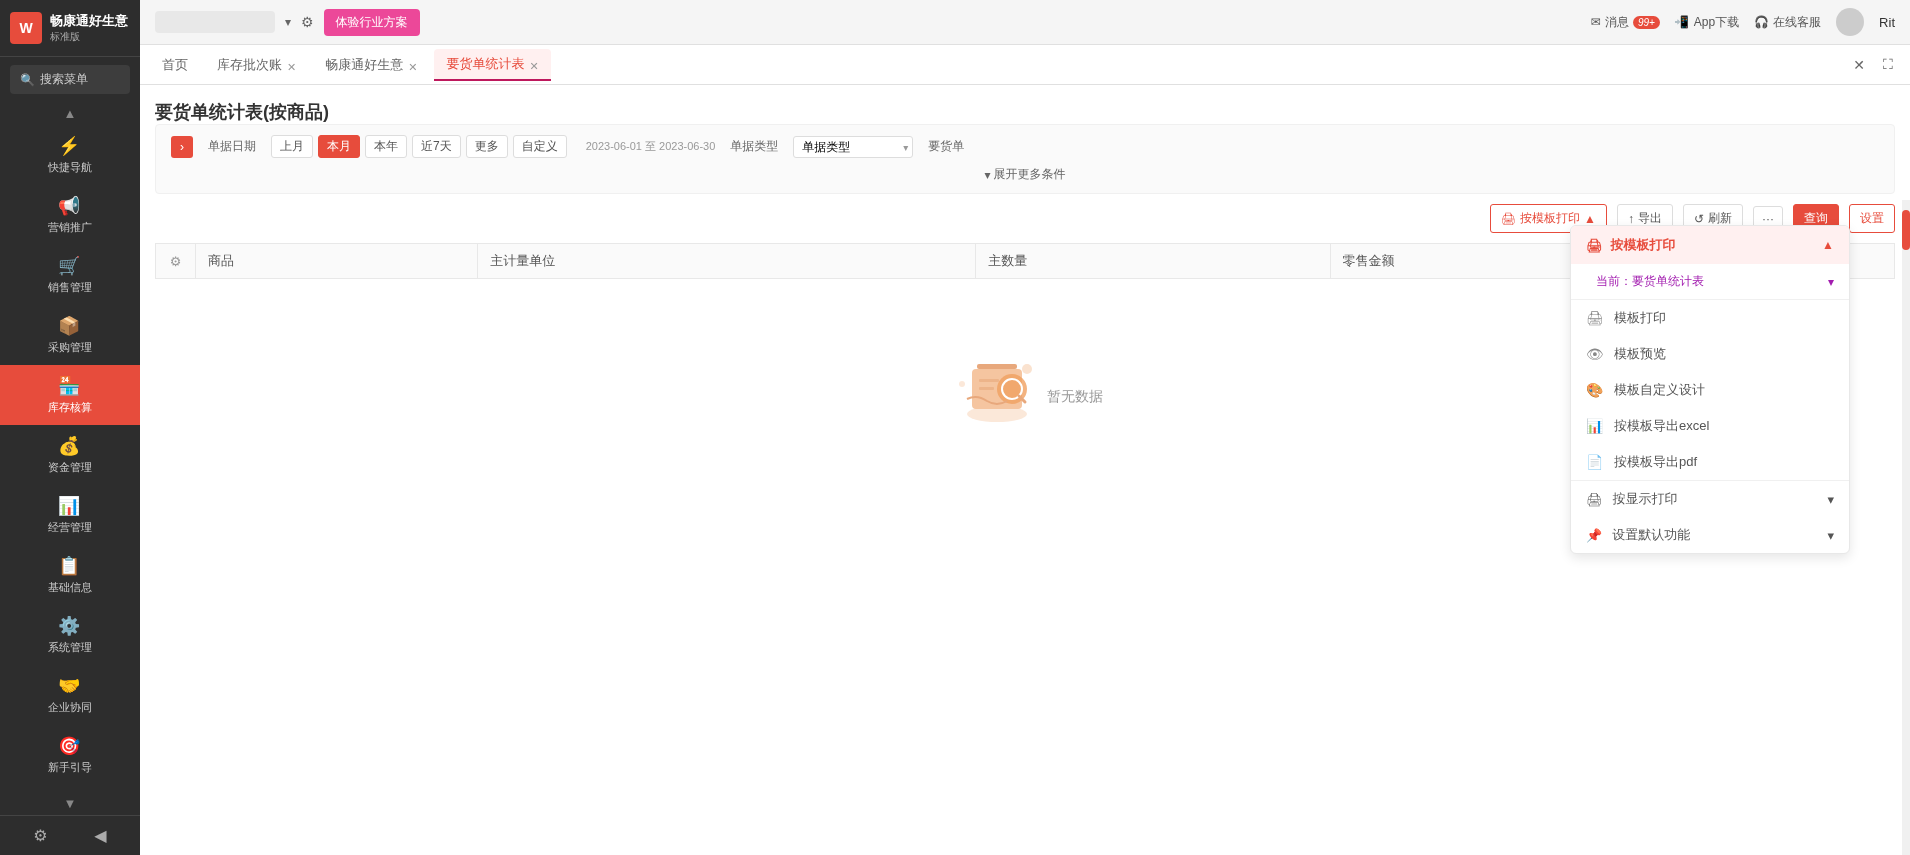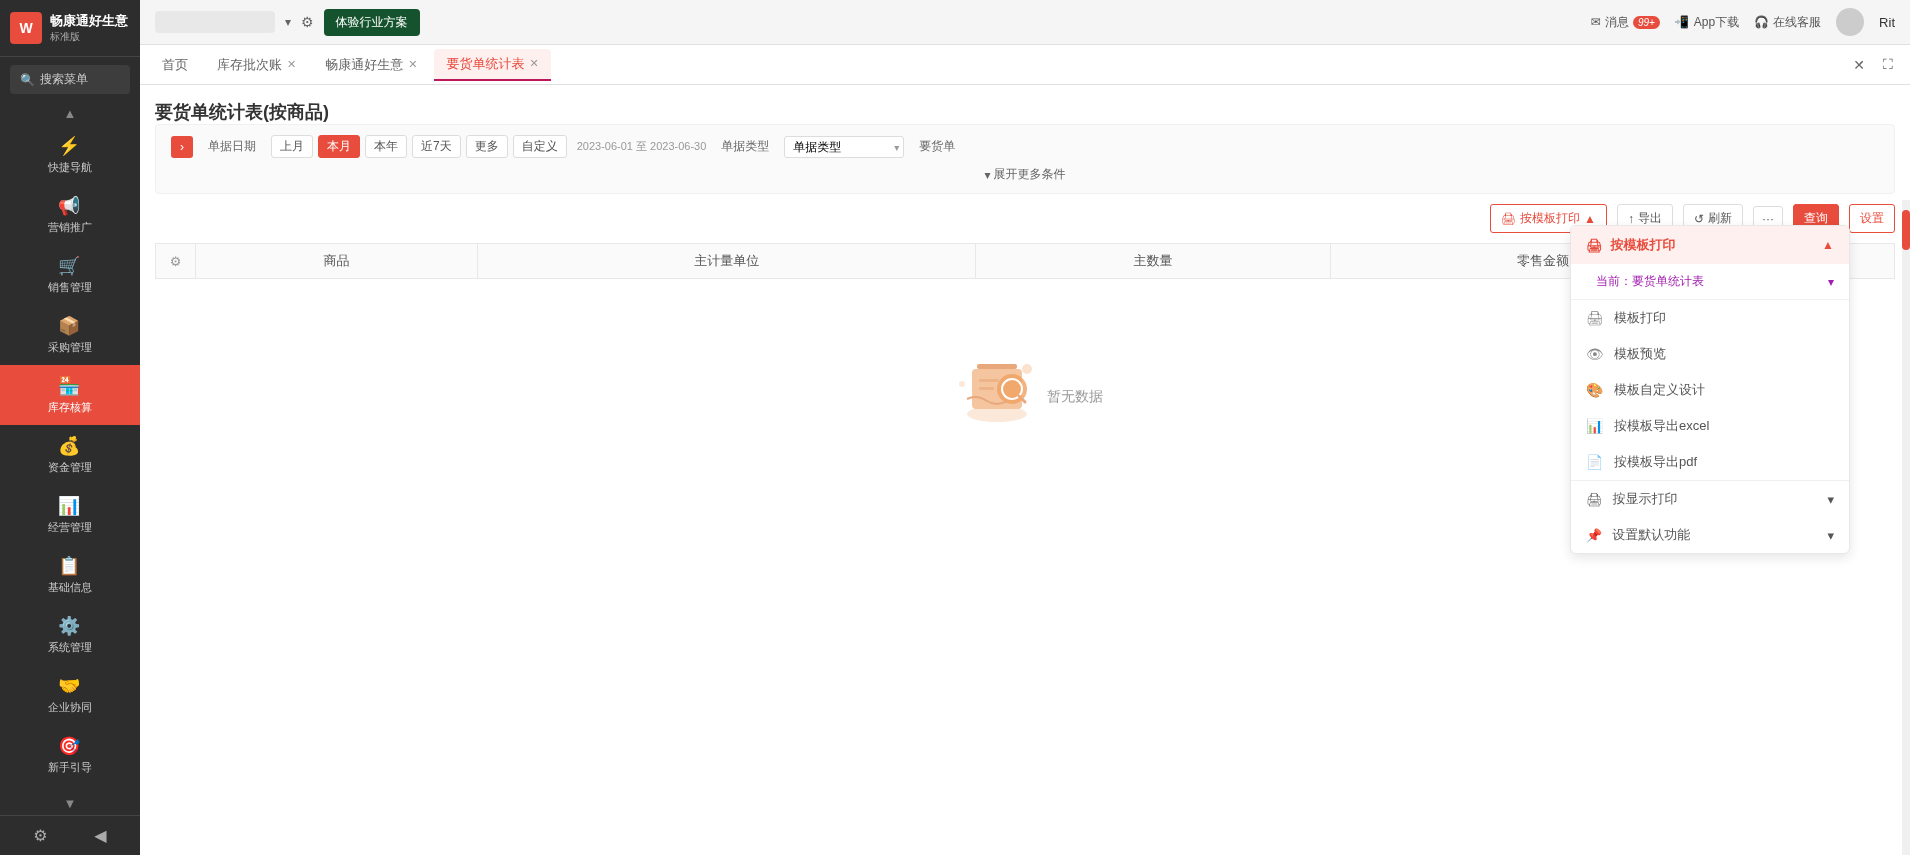--- a/index.html
+++ b/index.html
@@ -25,61 +25,61 @@
     .sidebar-scroll-up, .sidebar-scroll-down { display: flex; justify-content: center; padding: 4px; cursor: pointer; color: #888; }
 
     
     .main-area { flex: 1; display: flex; flex-direction: column; height: 855px; overflow: hidden; }
 
     
     .topbar { height: 45px; background: #f5f5f5; display: flex; align-items: center; padding: 0 15px; gap: 10px; border-bottom: 1px solid #e0e0e0; }
     .topbar-search { background: #e8e8e8; border: none; border-radius: 4px; padding: 4px 10px; font-size: 12px; width: 120px; color: #666; }
     .topbar-dropdown { background: none; border: none; cursor: pointer; color: #666; font-size: 12px; }
     .topbar-gear { color: #666; cursor: pointer; font-size: 14px; }
-    .topbar-trial { background: #14532d; color: white; border: none; border-radius: 4px; padding: 5px 12px; font-size: 12px; cursor: pointer; }
+    .topbar-trial { background: #ec4899; color: white; border: none; border-radius: 4px; padding: 5px 12px; font-size: 12px; cursor: pointer; }
     .topbar-right { margin-left: auto; display: flex; align-items: center; gap: 15px; }
     .topbar-right-item { display: flex; align-items: center; gap: 4px; color: #555; font-size: 12px; cursor: pointer; }
     .badge { background: #e74c3c; color: white; border-radius: 10px; padding: 1px 5px; font-size: 10px; font-style: italic; }
     .user-avatar { width: 28px; height: 28px; background: #ccc; border-radius: 50%; }
 
     
     .tabbar { height: 40px; background: white; display: flex; align-items: center; padding: 0 10px; border-bottom: 1px solid #e0e0e0; gap: 5px; }
-    .tab { display: flex; align-items: center; gap: 5px; padding: 6px 12px; border-radius: 4px 4px 0 0; cursor: pointer; font-size: 13px; color: #666; white-space: nowrap; }
+    .tab { display: flex; align-items: flex-end; gap: 5px; padding: 6px 12px; border-radius: 4px 4px 0 0; cursor: pointer; font-size: 13px; color: #666; white-space: nowrap; }
     .tab.active { background: #fff0f0; color: #e74c3c; border-bottom: 2px solid #be185d; }
     .tab-close { color: #999; font-size: 11px; cursor: pointer; }
     .tab-window-btns { margin-left: auto; display: flex; gap: 5px; }
     .tab-window-btn { width: 24px; height: 24px; display: flex; align-items: center; justify-content: center; cursor: pointer; color: #666; font-size: 14px; }
 
     
     .page-content { flex: 1; background: white; padding: 15px; overflow: auto; position: relative; }
     .page-title { font-size: 18px; font-weight: bold; color: #333; }
 
     
     .filter-bar { background: #fafafa; border: 1px solid #f0f0f0; border-radius: 4px; padding: 10px 15px; margin-bottom: 10px; }
     .filter-row { display: flex; align-items: center; gap: 15px; flex-wrap: wrap; }
     .filter-label { color: #666; font-size: 12px; white-space: nowrap; }
     .date-btns { display: flex; align-items: center; gap: 5px; }
     .date-btn { padding: 2px 8px; border: 1px solid #ddd; background: white; border-radius: 3px; font-size: 12px; cursor: pointer; color: #555; }
     .date-btn.active { background: #e74c3c; color: white; border-color: #e74c3c; }
-    .date-range { font-size: 11px; color: #999; margin-left: 5px; }
+    .date-range { font-size: 11px; color: #999; margin-left: 14px; }
     .filter-select { padding: 3px 8px; border: 1px solid #ddd; border-radius: 3px; font-size: 12px; background: white; cursor: pointer; min-width: 120px; appearance: none; padding-right: 20px; position: relative; }
     .filter-select-wrapper { position: relative; display: inline-block; }
     .filter-select-wrapper::after { content: '▾'; position: absolute; right: 5px; top: 50%; transform: translateY(-50%); pointer-events: none; color: #999; font-size: 10px; }
     .expand-more-btn { background: none; border: none; cursor: pointer; color: #666; font-size: 12px; display: flex; align-items: center; gap: 3px; margin: 8px auto 0; }
 
     
     .table-toolbar { display: flex; align-items: center; gap: 10px; margin-bottom: 10px; justify-content: flex-end; }
     .toolbar-btn { display: flex; align-items: center; gap: 4px; padding: 5px 10px; border: 1px solid #ddd; background: white; border-radius: 3px; cursor: pointer; font-size: 12px; color: #555; }
     .toolbar-btn.primary { background: #e74c3c; color: white; border-color: #e74c3c; }
     .toolbar-btn.outline-red { border-color: #e74c3c; color: #e74c3c; }
     .toolbar-btn-more { padding: 5px 8px; }
 
     
     .data-table { width: 100%; border-collapse: collapse; font-size: 13px; }
-    .data-table th { background: #fafafa; border: 1px solid #e8e8e8; padding: 8px 12px; text-align: center; font-weight: normal; color: #555; }
+    .data-table th { background: #fafafa; border: 1px solid #e8e8e8; padding: 8px 12px; text-align: left; font-weight: normal; color: #555; }
     .data-table td { border: 1px solid #e8e8e8; padding: 8px 12px; }
     .data-table th:first-child { width: 40px; text-align: center; }
     .settings-icon { color: #999; cursor: pointer; }
 
     
     .empty-state { display: flex; flex-direction: row; align-items: center; justify-content: center; padding: 60px 0; }
     .empty-icon { width: 100px; height: 100px; margin-bottom: 15px; }
     .empty-text { color: #999; font-size: 14px; }
 
     

